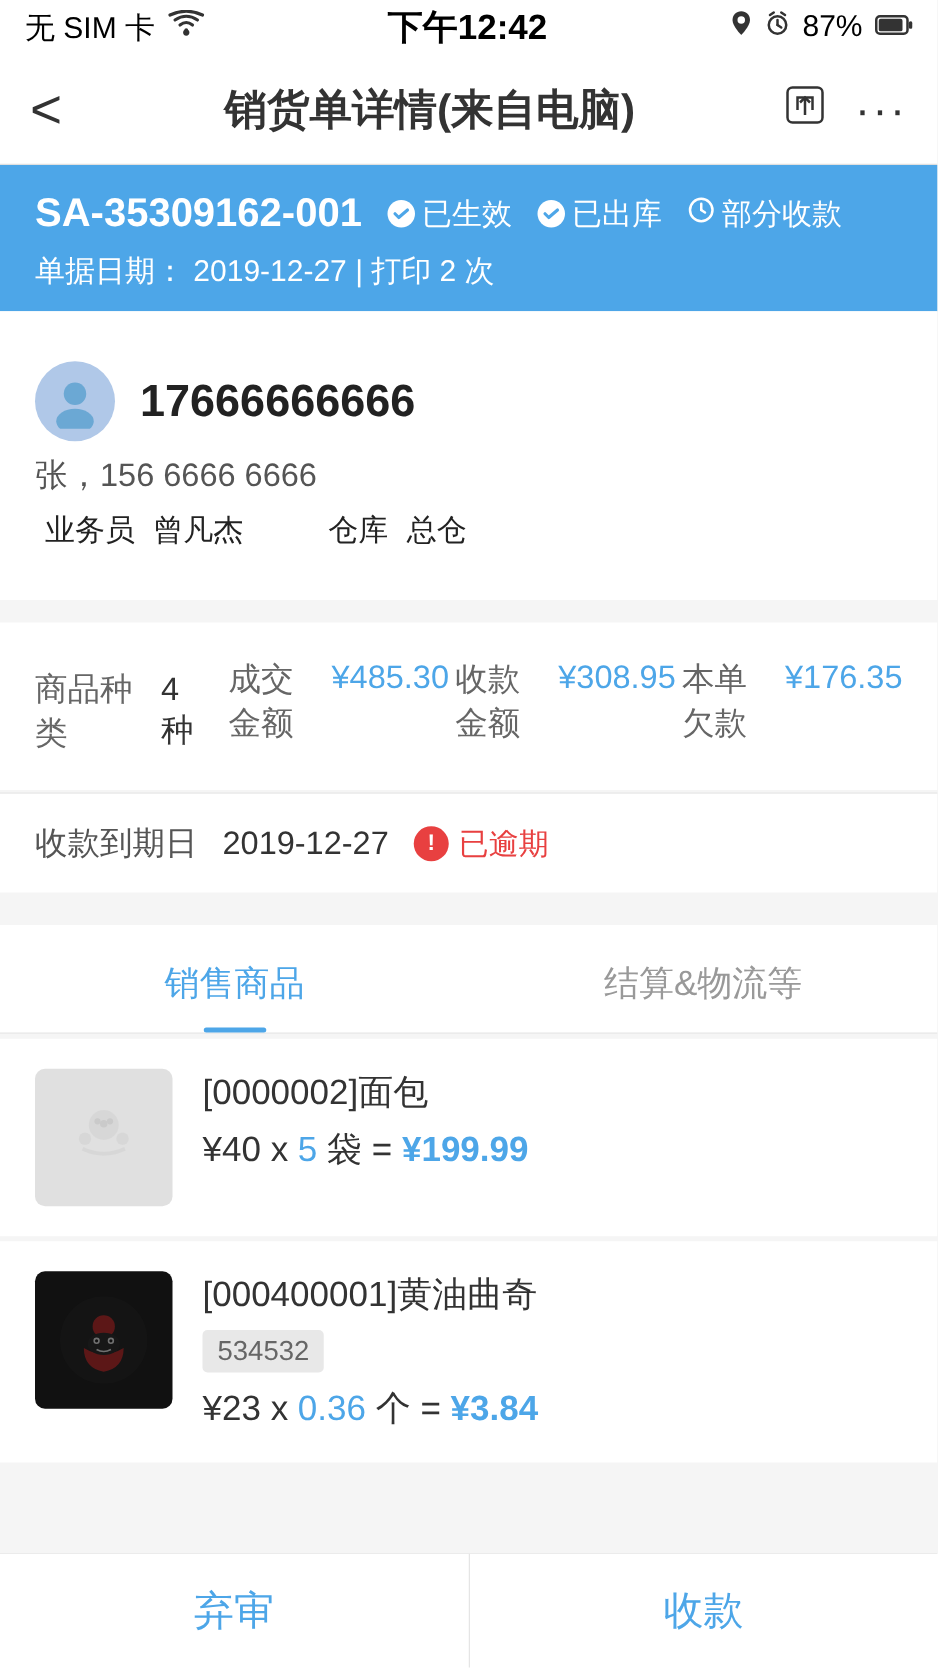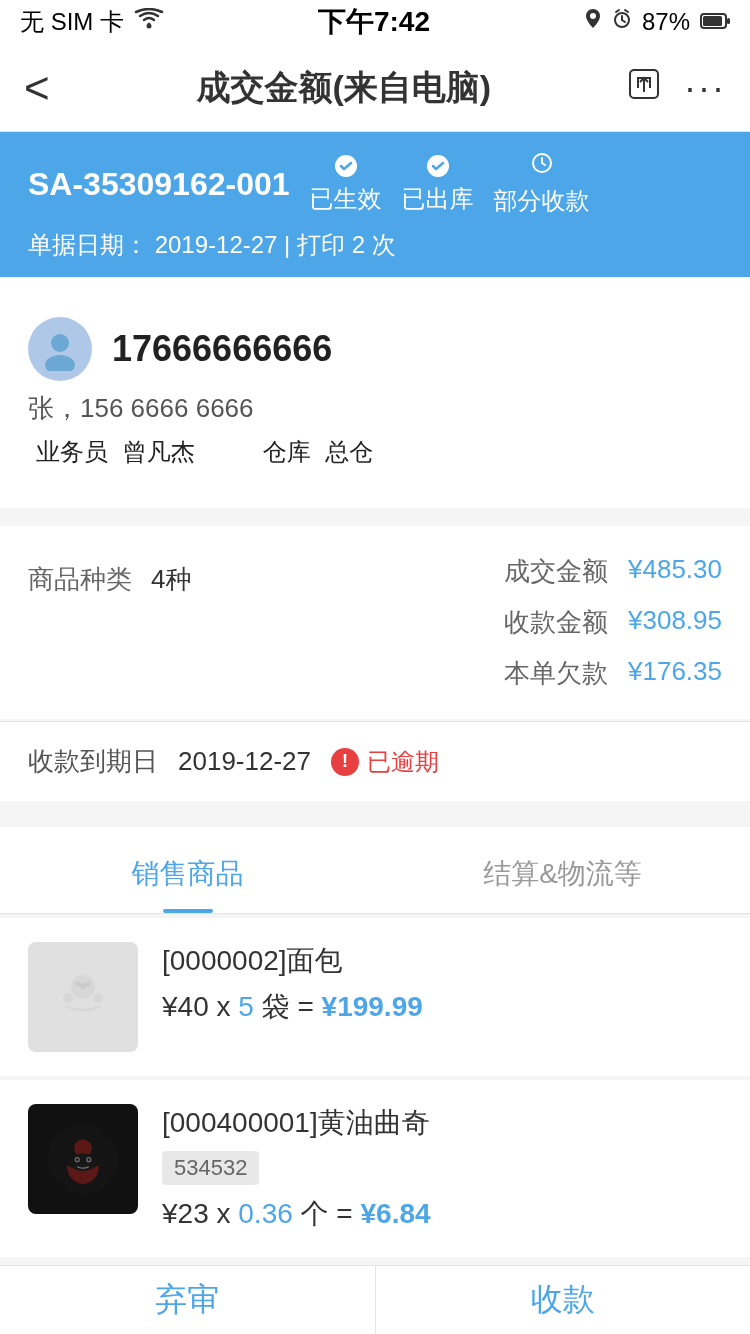--- a/index.html
+++ b/index.html
@@ -74,21 +74,20 @@
     }
     .order-id {
       font-size: 32px;
       font-weight: 700;
       color: #fff;
     }
     .status-badge {
       display: flex; align-items: center; gap: 6px;
       font-size: 24px;
       color: #fff;
-      flex-direction: column;
     }
     .status-badge .check-icon {
       width: 22px; height: 22px;
       background: #fff;
       border-radius: 50%;
       display: inline-flex; align-items: center; justify-content: center;
     }
     .check-icon svg { width: 14px; height: 14px; }
     .status-badge.partial .clock-icon {
       font-size: 20px;
@@ -157,22 +156,22 @@
       color: #666;
     }
     .summary-value {
       font-size: 26px;
       font-weight: 500;
       color: #333;
       margin-left: 8px;
     }
     .summary-right {
       display: flex;
-      flex-direction: column;
-      gap: 16px;
+      flex-direction: row;
+      gap: 5px;
       align-items: flex-end;
       margin-left: 22px;
     }
     .amount-row {
       display: flex;
       gap: 20px;
       font-size: 26px;
     }
     .amount-label { color: #666; }
     .amount-value { color: #4da6e8; font-weight: 500; }
@@ -281,21 +280,21 @@
     .product-price-row .total {
       color: #4da6e8;
       font-weight: 600;
     }
 
     
     .bottom-actions {
       position: fixed;
       bottom: 0;
       width: 750px;
-      height: 69px;
+      height: 92px;
       background: #fff;
       border-top: 1px solid #e5e5e5;
       display: flex;
     }
     .action-btn {
       flex: 1;
       display: flex;
       align-items: center;
       justify-content: center;
       font-size: 32px;
@@ -323,21 +322,21 @@
     <span class="wifi-icon">
       <svg width="30" height="22" viewBox="0 0 30 22">
         <path d="M15 16 Q15 16 15 16" stroke="#333" stroke-width="3" fill="none" stroke-linecap="round"></path>
         <path d="M10 12 Q15 8 20 12" stroke="#333" stroke-width="2.5" fill="none" stroke-linecap="round"></path>
         <path d="M6 8 Q15 2 24 8" stroke="#333" stroke-width="2.5" fill="none" stroke-linecap="round"></path>
         <path d="M2 4 Q15 -2 28 4" stroke="#333" stroke-width="2.5" fill="none" stroke-linecap="round"></path>
         <circle cx="15" cy="18" r="2.5" fill="#333"></circle>
       </svg>
     </span>
   </div>
-  <div style="font-size:28px;font-weight:600;">下午7:42</div>
+  <div style="font-size:28px;font-weight:600;">下午12:42</div>
   <div class="status-right">
     <span>
       <svg width="18" height="22" viewBox="0 0 18 22">
           <path d="M9 1 C5 1 2 4 2 8 C2 13 9 20 9 20 C9 20 16 13 16 8 C16 4 13 1 9 1Z" fill="#333"></path>
           <circle cx="9" cy="8" r="3" fill="#fff"></circle>
         </svg>
     </span>
     <span>
       <svg width="20" height="22" viewBox="0 0 20 22">
           <circle cx="10" cy="12" r="7" stroke="#333" stroke-width="2" fill="none"></circle>
@@ -353,21 +352,21 @@
           <rect x="1" y="2" width="25" height="14" rx="3" stroke="#333" stroke-width="2" fill="none"></rect>
           <rect x="3" y="4" width="19" height="10" rx="1.5" fill="#333"></rect>
           <rect x="27" y="6" width="3" height="6" rx="1.5" fill="#333"></rect>
         </svg>
     </span>
   </div>
 </div>
 
 <div class="nav-bar">
   <span class="nav-back" style="font-size:44px;font-weight:300;color:#333;">&lt;</span>
-  <div class="nav-title">成交金额(来自电脑)</div>
+  <div class="nav-title">销货单详情(来自电脑)</div>
   <div class="nav-right">
     <span class="nav-icon">
       <svg width="32" height="32" viewBox="0 0 32 32">
           <rect x="2" y="2" width="28" height="28" rx="4" stroke="#333" stroke-width="2" fill="none"></rect>
           <polyline points="10,20 10,10 22,10 22,20" stroke="#333" stroke-width="2" fill="none"></polyline>
           <line x1="16" y1="10" x2="16" y2="24" stroke="#333" stroke-width="2"></line>
           <polyline points="12,14 16,10 20,14" stroke="#333" stroke-width="2" fill="none"></polyline>
         </svg>
     </span>
     <span class="nav-icon" style="font-size:36px;letter-spacing:2px;">···</span>
@@ -529,21 +528,21 @@
       <div class="product-code-name">
         <span>[000400001]</span><span>黄油曲奇</span>
       </div>
       <div class="product-batch">534532</div>
       <div class="product-price-row">
         <span>¥23</span>
         <span> x </span>
         <span class="qty">0.36</span>
         <span>个</span>
         <span> = </span>
-        <span class="total">¥6.84</span>
+        <span class="total">¥3.84</span>
       </div>
     </div>
   </div>
 
 </div>
 
 <div class="bottom-actions">
   <div class="action-btn cancel">弃审</div>
   <div class="action-btn confirm">收款</div>
 </div>

